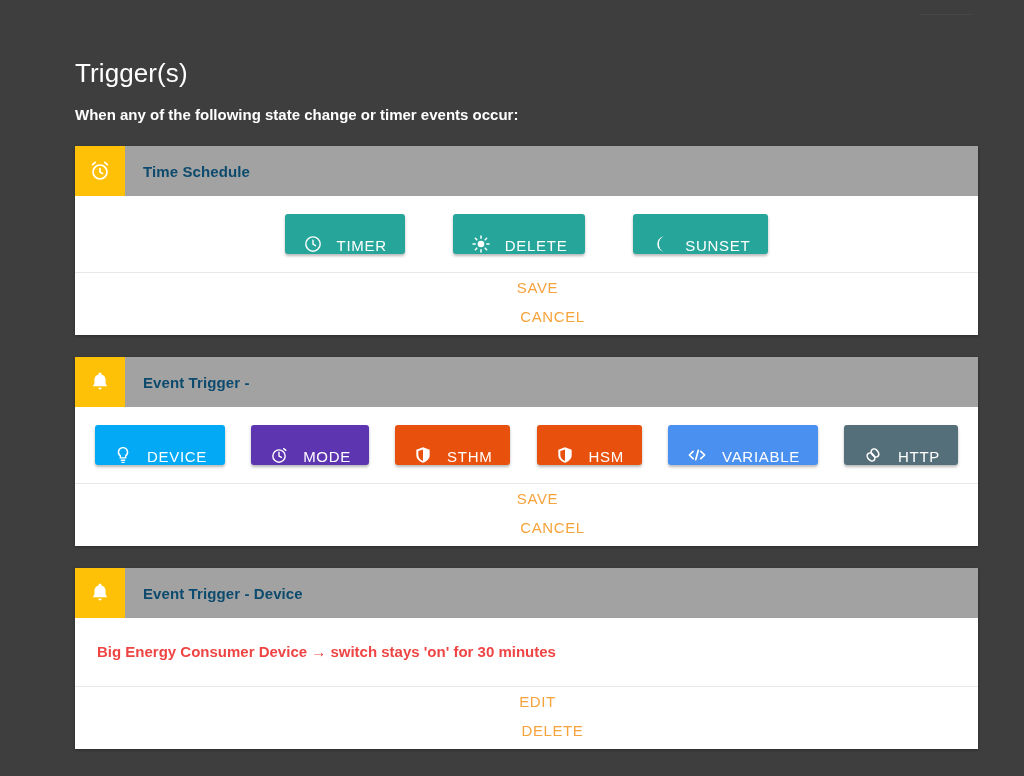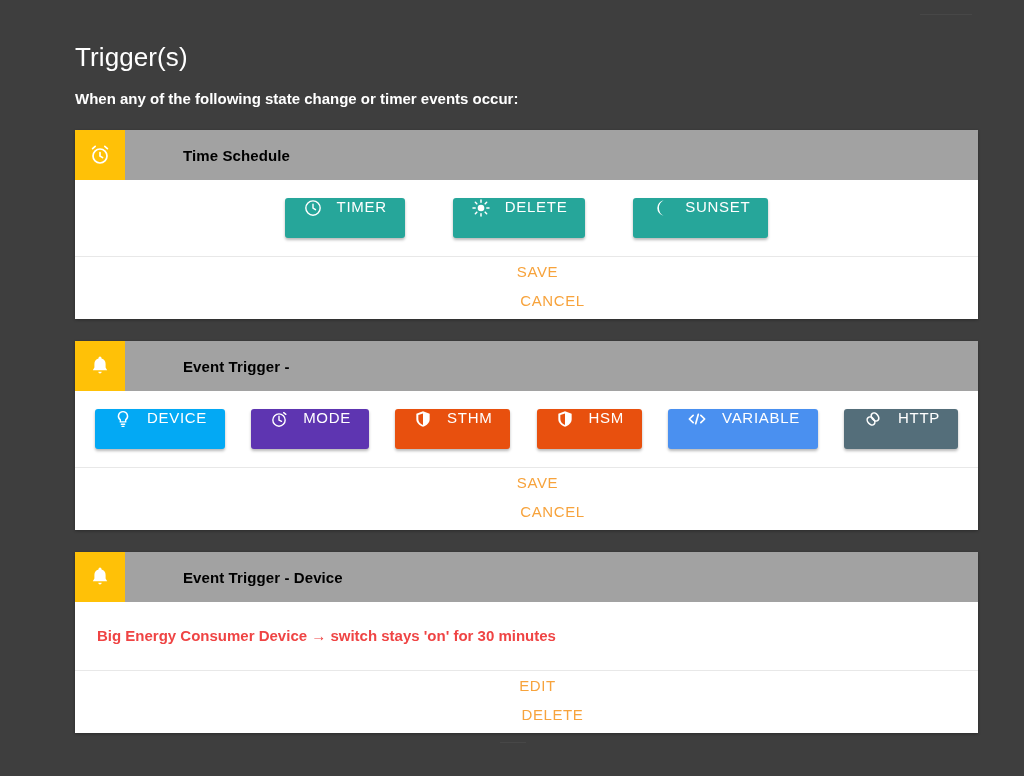--- a/index.html
+++ b/index.html
@@ -18,21 +18,21 @@
   .artifact-top {
     position: absolute; top: 14px; left: 920px;
     width: 52px; height: 1px; background: #474747;
   }
   .artifact-bottom {
     position: absolute; top: 742px; left: 500px;
     width: 26px; height: 1px; background: #474747;
   }
   .content {
     position: absolute;
-    left: 46px; top: 0; width: 932px; padding-left: 29px;
+    left: 46px; top: 16px; width: 932px; padding-left: 29px;
   }
   .page-title {
     color: #ffffff;
     font-size: 26px;
     font-weight: 400;
     margin: 0;
     padding-top: 42px;
     line-height: 30px;
     letter-spacing: 0.1px;
   }
@@ -62,42 +62,41 @@
     min-width: 50px;
     background: #ffc107;
     display: flex;
     align-items: center;
     justify-content: center;
   }
   .card-header-title {
     display: flex;
     align-items: center;
     padding-left: 18px;
-    color: #000000;
+    color: #0c4a6e;
     font-size: 15px;
     font-weight: 700;
     letter-spacing: 0.1px;
-    margin-left: 40px;
   }
 
   .card-body {
     padding: 0;
   }
   .btn-row {
     display: flex;
     align-items: center;
     padding: 18px 20px;
     gap: 0;
   }
   .btn-row.center { justify-content: center; gap: 48px; }
   .btn-row.spread { justify-content: space-between; padding: 18px 20px; }
 
   .mbtn {
     display: inline-flex;
-    align-items: flex-start;
+    align-items: flex-end;
     border: none;
     border-radius: 3px;
     color: #ffffff;
     font-family: "Liberation Sans", sans-serif;
     font-size: 15px;
     font-weight: 400;
     letter-spacing: 0.7px;
     padding: 0 18px;
     height: 40px;
     cursor: pointer;

